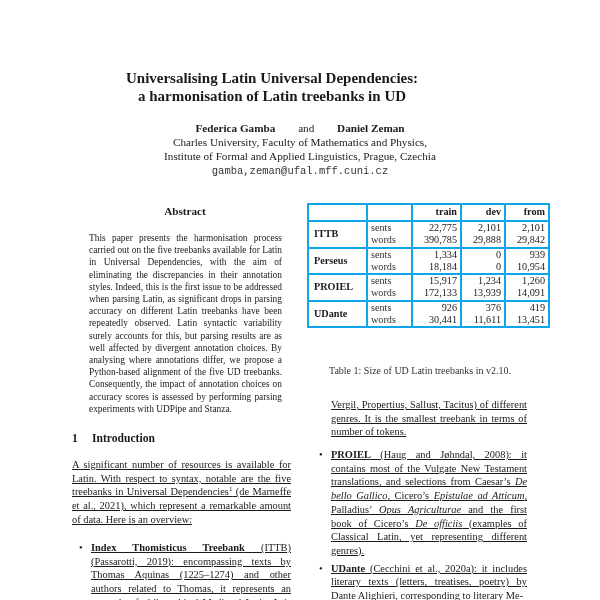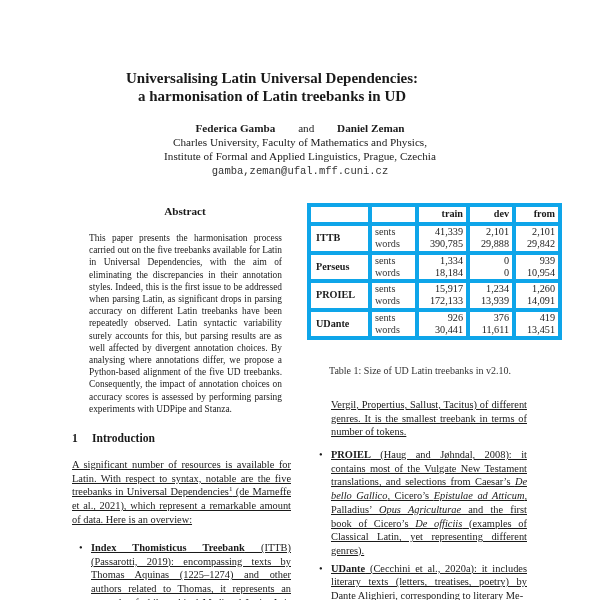--- a/index.html
+++ b/index.html
@@ -13,21 +13,21 @@
     .abstract-head { left:60px; width:250px; text-align:center; font-weight:bold; font-size:11.2px; }
     .abstract-body { left:89px; width:193px; font-size:9.4px; line-height:12.2px; text-align:justify; }
     .section-head { left:72px; font-weight:bold; font-size:11.6px; }
     .section-head .num { display:inline-block; width:20px; }
     .left-col { left:72px; width:219px; }
     .bullets { margin:0; padding:0; list-style:none; }
     .bullets li { position:relative; padding-left:12px; }
     .bullets li::before { content:"•"; position:absolute; left:0; top:0; }
     .right-col { left:319px; width:208px; }
     table.tb { position:absolute; left:307px; top:203px; border-collapse:collapse; font-size:10.2px; line-height:12.3px; }
-    table.tb td, table.tb th { border:4px solid #0ea5e9; padding:0 3px; }
+    table.tb td, table.tb th { border:2px solid #0ea5e9; padding:0 3px; }
     table.tb th { font-weight:bold; text-align:right; height:15px; }
     table.tb td.name { font-weight:bold; width:49px; vertical-align:middle; padding-left:5px; }
     table.tb td.lbl { width:37px; color:#333; padding-left:3px; }
     table.tb td.num { text-align:right; }
     table.tb td.train { width:41px; }
     table.tb td.dev { width:36px; }
     table.tb td.test { width:36px; }
     .stack div { line-height:12.3px; }
     .caption { left:300px; width:240px; text-align:center; font-size:10px; color:#333; }
     sup { font-size:7px; line-height:0; }
@@ -75,21 +75,21 @@
     <th>dev</th>
     <th>from</th>
   </tr>
   <tr>
     <td class="name">ITTB</td>
     <td class="lbl stack">
           <div>sents</div>
           <div>words</div>
         </td>
     <td class="num train stack">
-          <div>41,339</div>
+          <div>22,775</div>
           <div>390,785</div>
         </td>
     <td class="num dev stack">
           <div>2,101</div>
           <div>29,888</div>
         </td>
     <td class="num test stack">
           <div>2,101</div>
           <div>29,842</div>
         </td>

